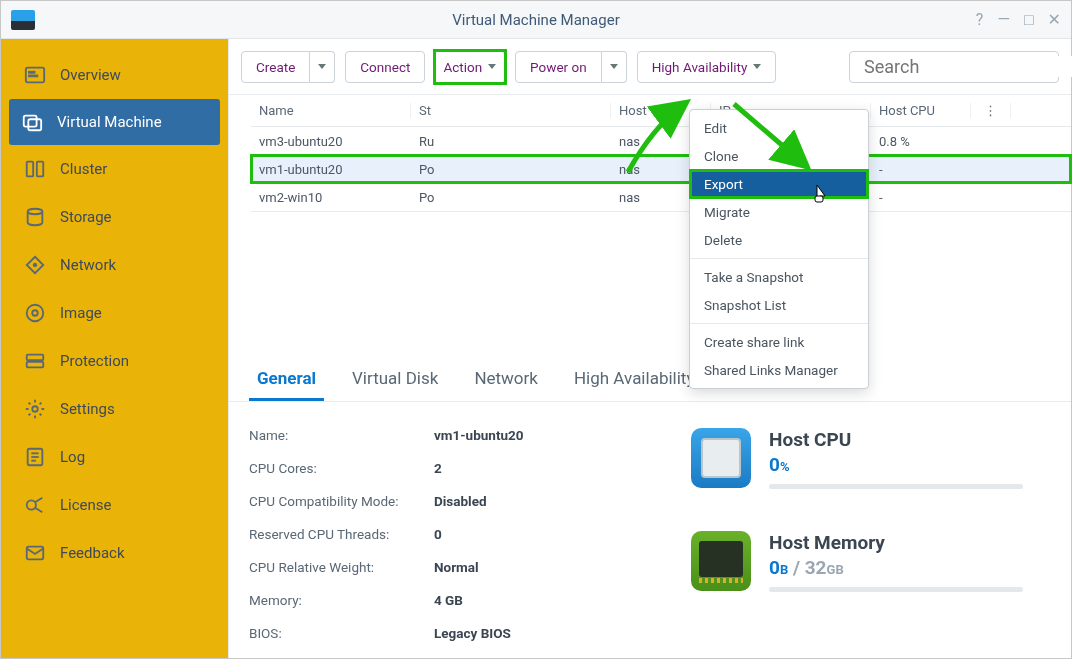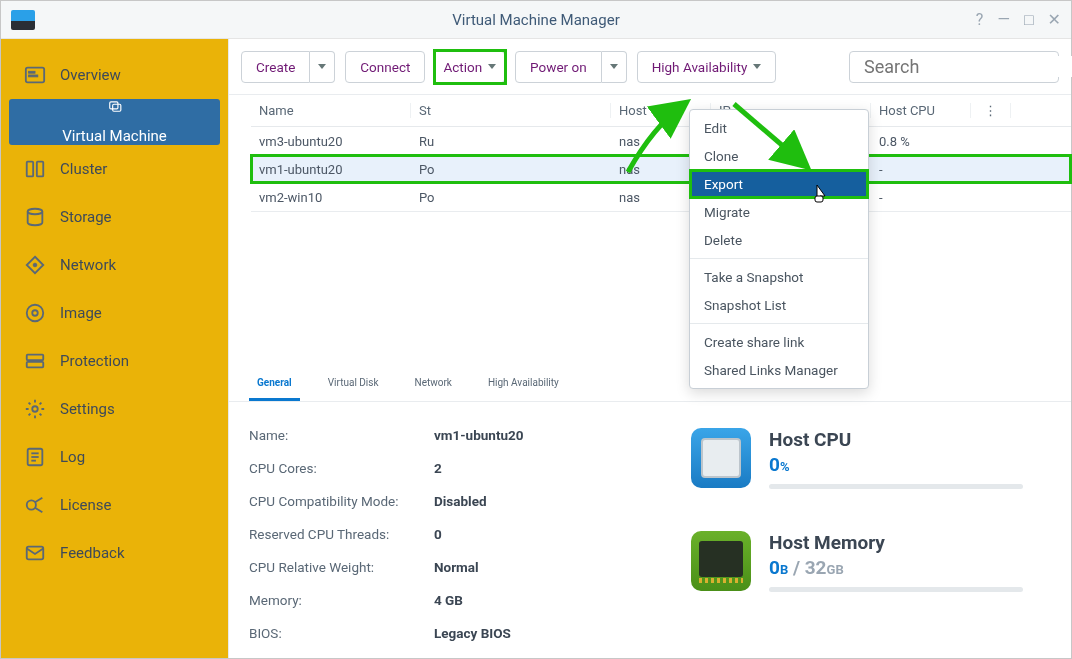--- a/index.html
+++ b/index.html
@@ -6,21 +6,21 @@
   body { width: 1072px; height: 659px; background: #fff; overflow: hidden; }
   .window { width: 1072px; height: 659px; border: 1px solid #c7c7c7; background: #fafbfc; position: relative; }
   .titlebar { height: 38px; display: flex; align-items: center; padding: 0 10px; background: #f5f7f8; border-bottom: 1px solid #e5e5e5; }
   .titlebar .title { position: absolute; left: 50%; transform: translateX(-50%); font-weight: 400; color: #3f5a77; font-size: 15px; }
   .wincontrols { margin-left: auto; display: flex; gap: 14px; color: #9aa6b2; font-size: 16px; }
   .wincontrols span { cursor: default; }
   .app-icon { width: 24px; height: 20px; background: linear-gradient(#2aa0e8,#2aa0e8 55%, #2a2e35 55%, #2a2e35); border-radius: 2px; margin-right: 8px; position:relative; }
   .body { display: flex; height: calc(100% - 38px); }
   .sidebar { width: 228px; background: #eab308; border-right: 1px solid #e7eaec; padding: 12px 0; }
   .nav-item { display: flex; align-items: center; gap: 14px; height: 48px; padding: 0 20px; color: #3e4a59; font-size: 15px; cursor: pointer; border-left: 3px solid transparent; }
-  .nav-item.active { background: #2f6da4; color: #fff; border-radius: 3px; margin: 0 8px; padding: 0 12px; border-left: none; height: 46px; flex-direction: column; }
+  .nav-item.active { background: #2f6da4; color: #fff; border-radius: 3px; margin: 0 8px; padding: 0 12px; border-left: none; height: 46px; }
   .nav-item.active .nav-icon { fill:#fff; stroke:#fff;}
   .nav-icon { width: 22px; height: 22px; fill:#5a6876; stroke:#5a6876;}
   .main { flex: 1; display: flex; flex-direction: column; background: #fff; position: relative; }
   .toolbar { height: 56px; display: flex; align-items: center; gap: 10px; padding: 0 12px; border-bottom: 1px solid #e9ecef; }
   .btn { height: 32px; border: 1px solid #ccd2d8; background: #fff; color: #701a75; border-radius: 4px; padding: 0 14px; font-size: 13.5px; display: flex; align-items: center; gap:6px; cursor: pointer; }
   .btn-group { display:flex; }
   .btn-group .btn { border-radius: 0; }
   .btn-group .btn:first-child { border-radius: 4px 0 0 4px; }
   .btn-group .btn:last-child { border-radius: 0 4px 4px 0; border-left:none; padding:0 8px;}
   .btn-hl { outline: 3px solid #1fbe0e; outline-offset: -1px; }
@@ -33,21 +33,21 @@
   .grid-header .cell{ padding:0 8px; border-right:1px solid #eef1f3;}
   .grid-row .cell{ padding:0 8px; color:#4c5765;}
   .grid-row.selected { background:#e8f1fb; }
   .row-hl { outline:3px solid #1fbe0e; outline-offset:-2px; }
   .running { color:#1fa51f;}
   .menu { position:absolute; top: 70px; left:460px; width:180px; background:#fff; border:1px solid #c8cfd6; border-radius:4px; box-shadow:0 4px 14px rgba(0,0,0,.15); padding:4px 0; z-index:50;}
   .menu-item { height:28px; display:flex; align-items:center; padding:0 14px; font-size:13.5px; color:#4a5560; cursor:pointer;}
   .menu-item.hover { background:#155f9e; color:#fff; outline:3px solid #1fbe0e; outline-offset:-2px;}
   .menu-sep { height:1px; background:#e5e9ec; margin:4px 0;}
   .detail-tabs { display:flex; gap:20px; padding:0 20px; border-bottom:1px solid #e9ecef; height:46px; align-items:flex-end; margin-top:144px;}
-  .tab { padding:10px 8px; font-size:10px; color:#5a6876; cursor:pointer; border-bottom:3px solid transparent;}
+  .tab { padding:10px 8px; font-size:17px; color:#5a6876; cursor:pointer; border-bottom:3px solid transparent;}
   .tab.active { color:#0a78cf; font-weight:700; border-bottom-color:#0a78cf;}
   .detail-body { flex:1; display:flex; gap:20px; padding:16px 20px; overflow:hidden;}
   .kv { flex:1; font-size:13.5px; color:#4a5560;}
   .kv-row{ display:flex; height:33px; align-items:center;}
   .kv-row .k{ width:185px; color:#5a6876;}
   .kv-row .v{ font-weight:700; color:#3b4653;}
   .stats { width:360px; display:flex; flex-direction:column; gap:42px; padding-top:10px;}
   .stat{ display:flex; gap:18px; align-items:flex-start;}
   .stat-icon{ width:60px;height:60px;border-radius:10px;}
   .cpu-icon { background:linear-gradient(#3aa5e8,#1a7bc4); display:flex;align-items:center;justify-content:center;}

